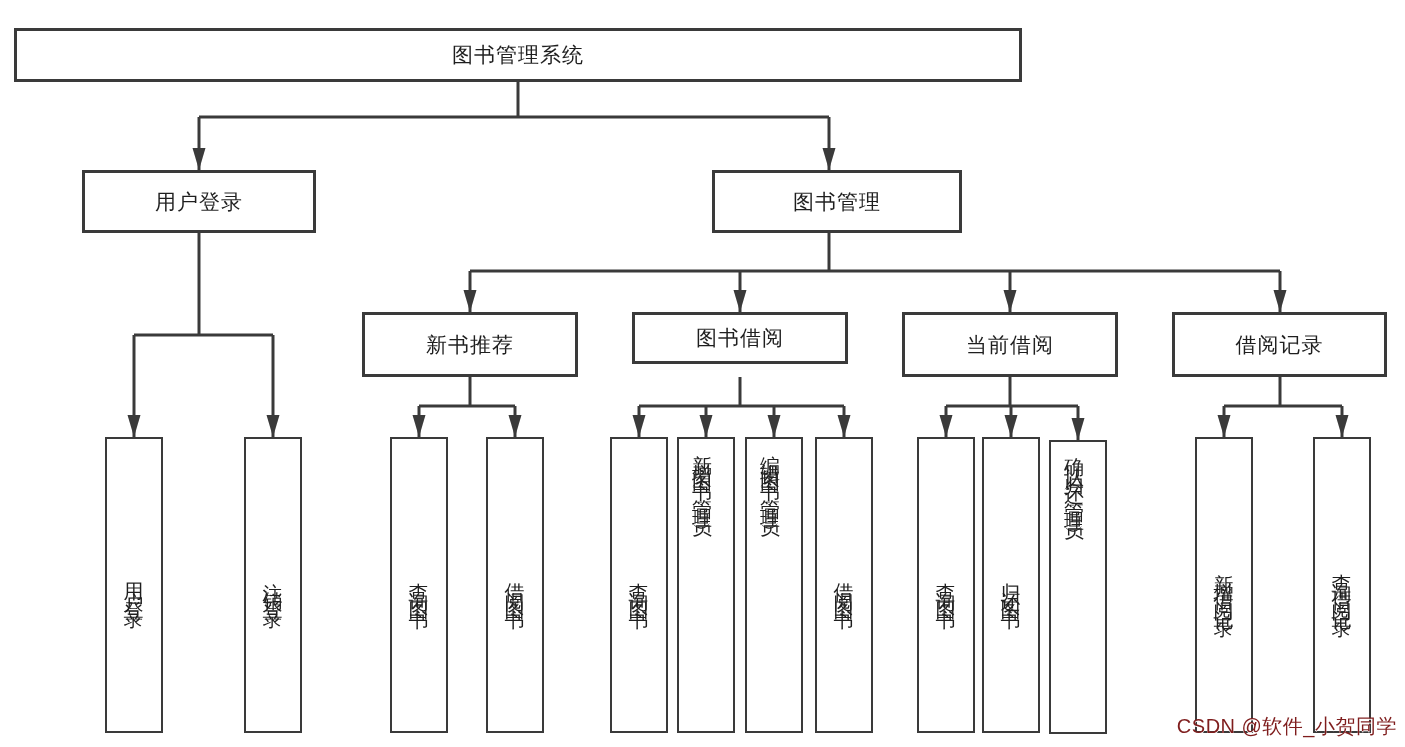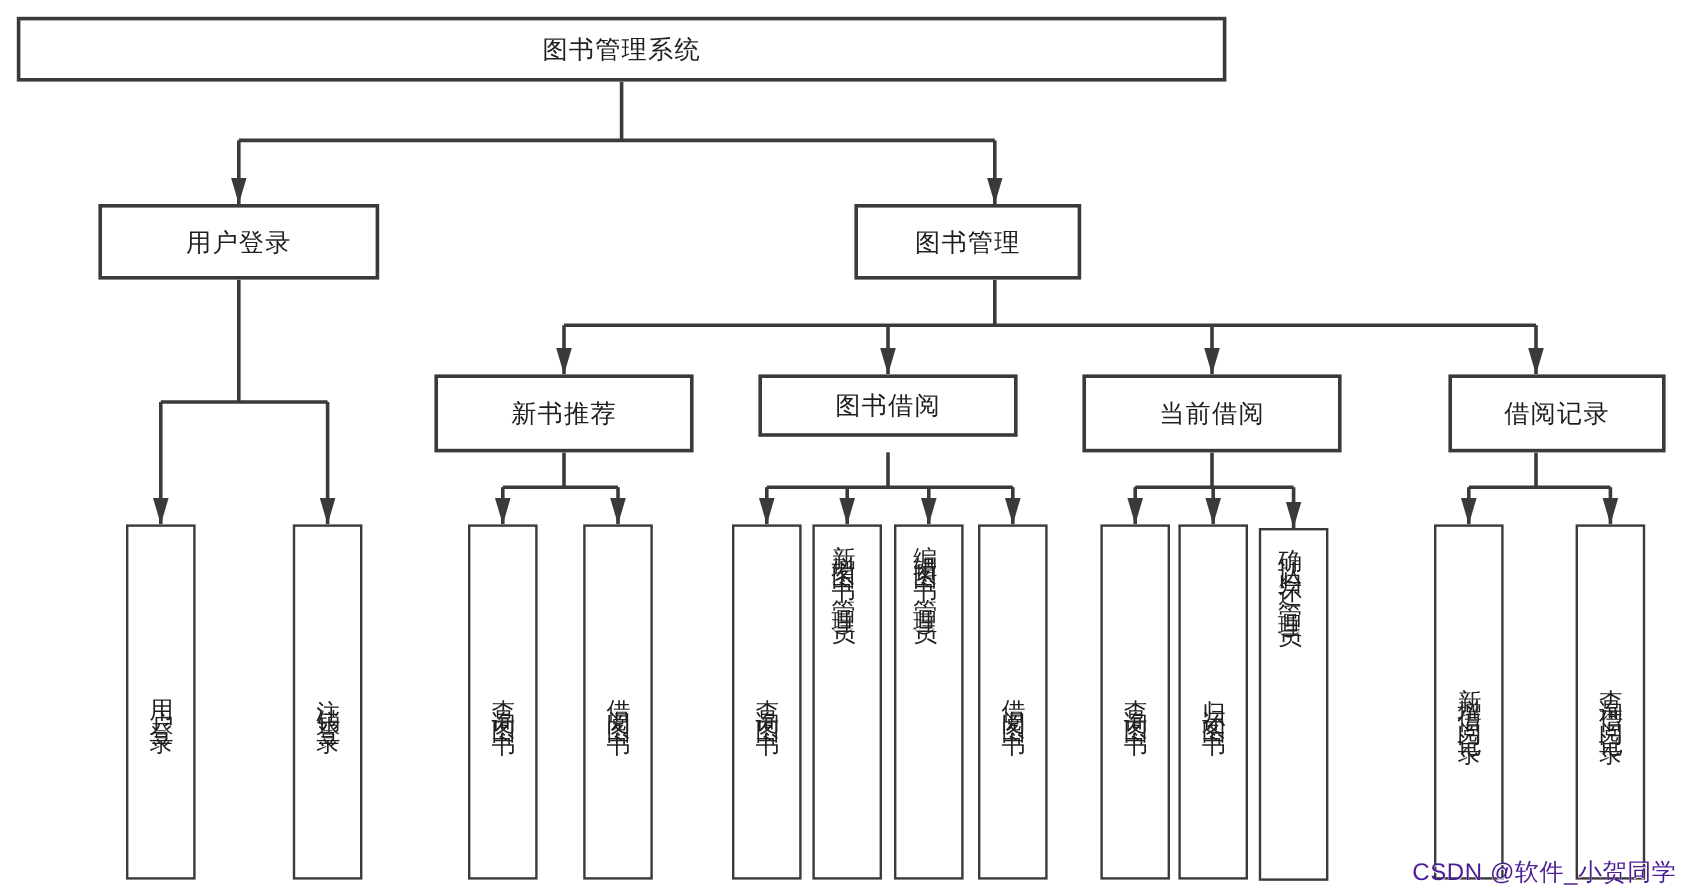--- a/index.html
+++ b/index.html
@@ -17,43 +17,43 @@
     position:absolute;z-index:1;top:437px;width:58px;height:296px;
     background:#ffffff;border:2.5px solid #3a3a3a;box-sizing:border-box;
     display:flex;align-items:center;justify-content:center;
   }
   .leaf.top-align{align-items:flex-start;}
   .leaf.top-align .vtext{padding-block-start:7px;}
   .vtext{
     writing-mode:vertical-rl;text-orientation:mixed;
     font-size:20px;letter-spacing:9px;line-height:1;white-space:nowrap;
   }
-  #box-root{left:14px;top:14px;width:1008px;height:54px;}
+  #box-root{left:14px;top:28px;width:1008px;height:54px;}
   #box-user-login{left:82px;top:170px;width:234px;height:63px;}
-  #box-book-mgmt{left:712px;top:170px;width:189px;height:63px;}
+  #box-book-mgmt{left:712px;top:170px;width:250px;height:63px;}
   #box-new-books{left:362px;top:312px;width:216px;height:65px;align-items:center;}
   #box-book-borrow{left:632px;top:312px;width:216px;height:52px;}
   #box-current-borrow{left:902px;top:312px;width:216px;height:65px;}
-  #box-borrow-records{left:1172px;top:312px;width:181px;height:65px;margin-left:35px;}
+  #box-borrow-records{left:1172px;top:312px;width:215px;height:65px;}
   #leaf-ul-login{left:105px;}
   #leaf-ul-logout{left:244px;}
   #leaf-nb-query{left:390px;}
   #leaf-nb-borrow{left:486px;}
   #leaf-bb-query{left:610px;}
   #leaf-bb-add{left:677px;}
   #leaf-bb-edit{left:745px;}
   #leaf-bb-borrow{left:815px;}
   #leaf-cb-query{left:917px;}
   #leaf-cb-return{left:982px;}
   #leaf-cb-confirm{left:1049px;top:440px;height:294px;}
   #leaf-br-add{left:1195px;}
   #leaf-br-query{left:1313px;}
   #watermark{
     position:absolute;z-index:2;right:8px;bottom:7px;
-    font-size:20px;color:#4c1d95;letter-spacing:0.5px;
+    font-size:20px;color:#7f1d1d;letter-spacing:0.5px;
     text-shadow:0 1px 0 #ffffff;
   }
 </style>
 </head>
 <body>
 
 <div id="canvas">
 
   <svg id="edges" width="1405" height="747" viewBox="0 0 1405 747" xmlns="http://www.w3.org/2000/svg">
     <defs>

